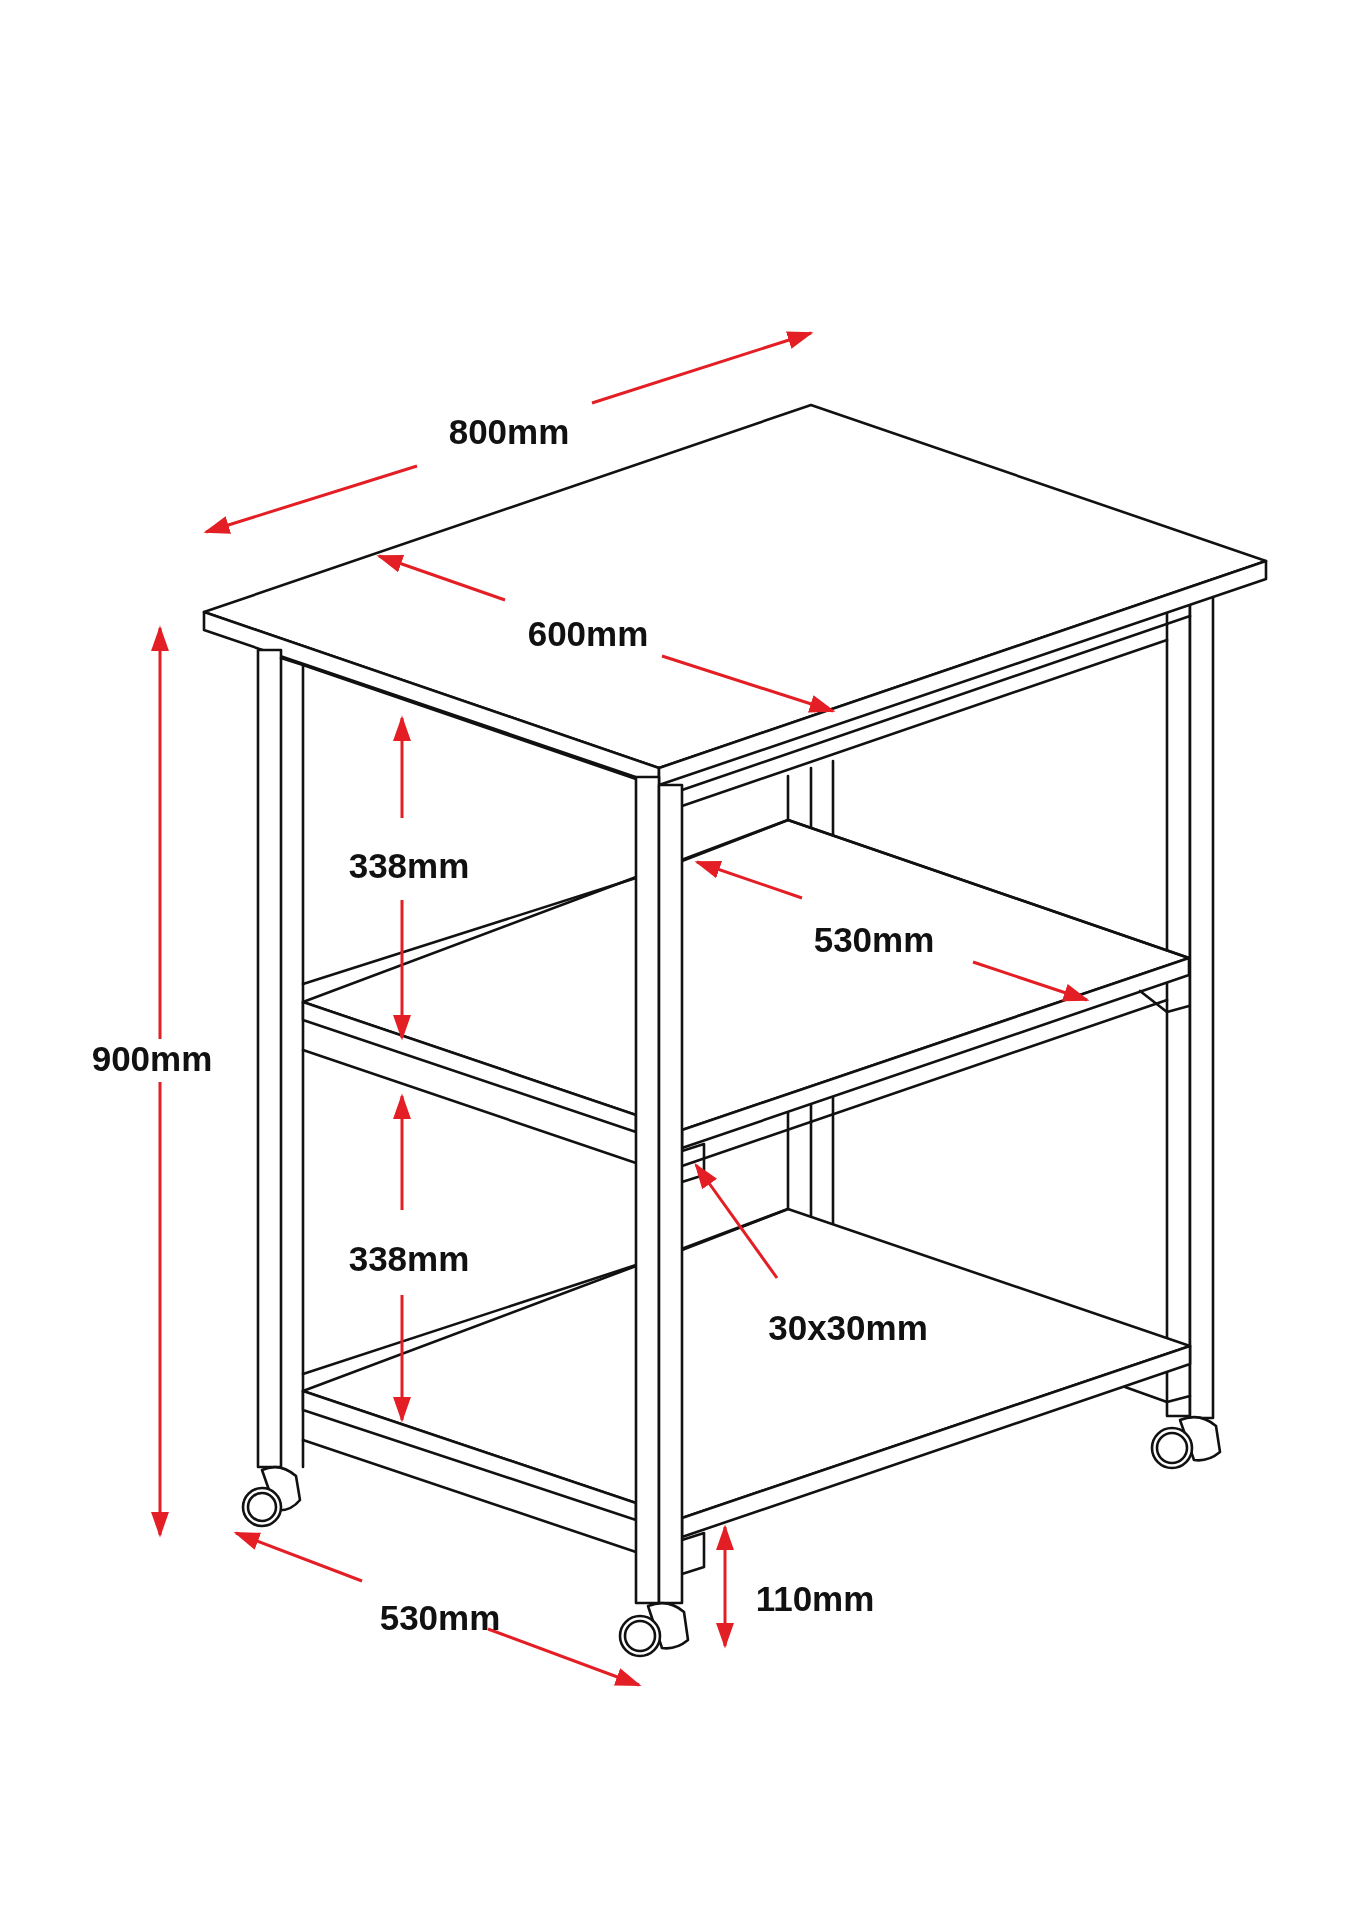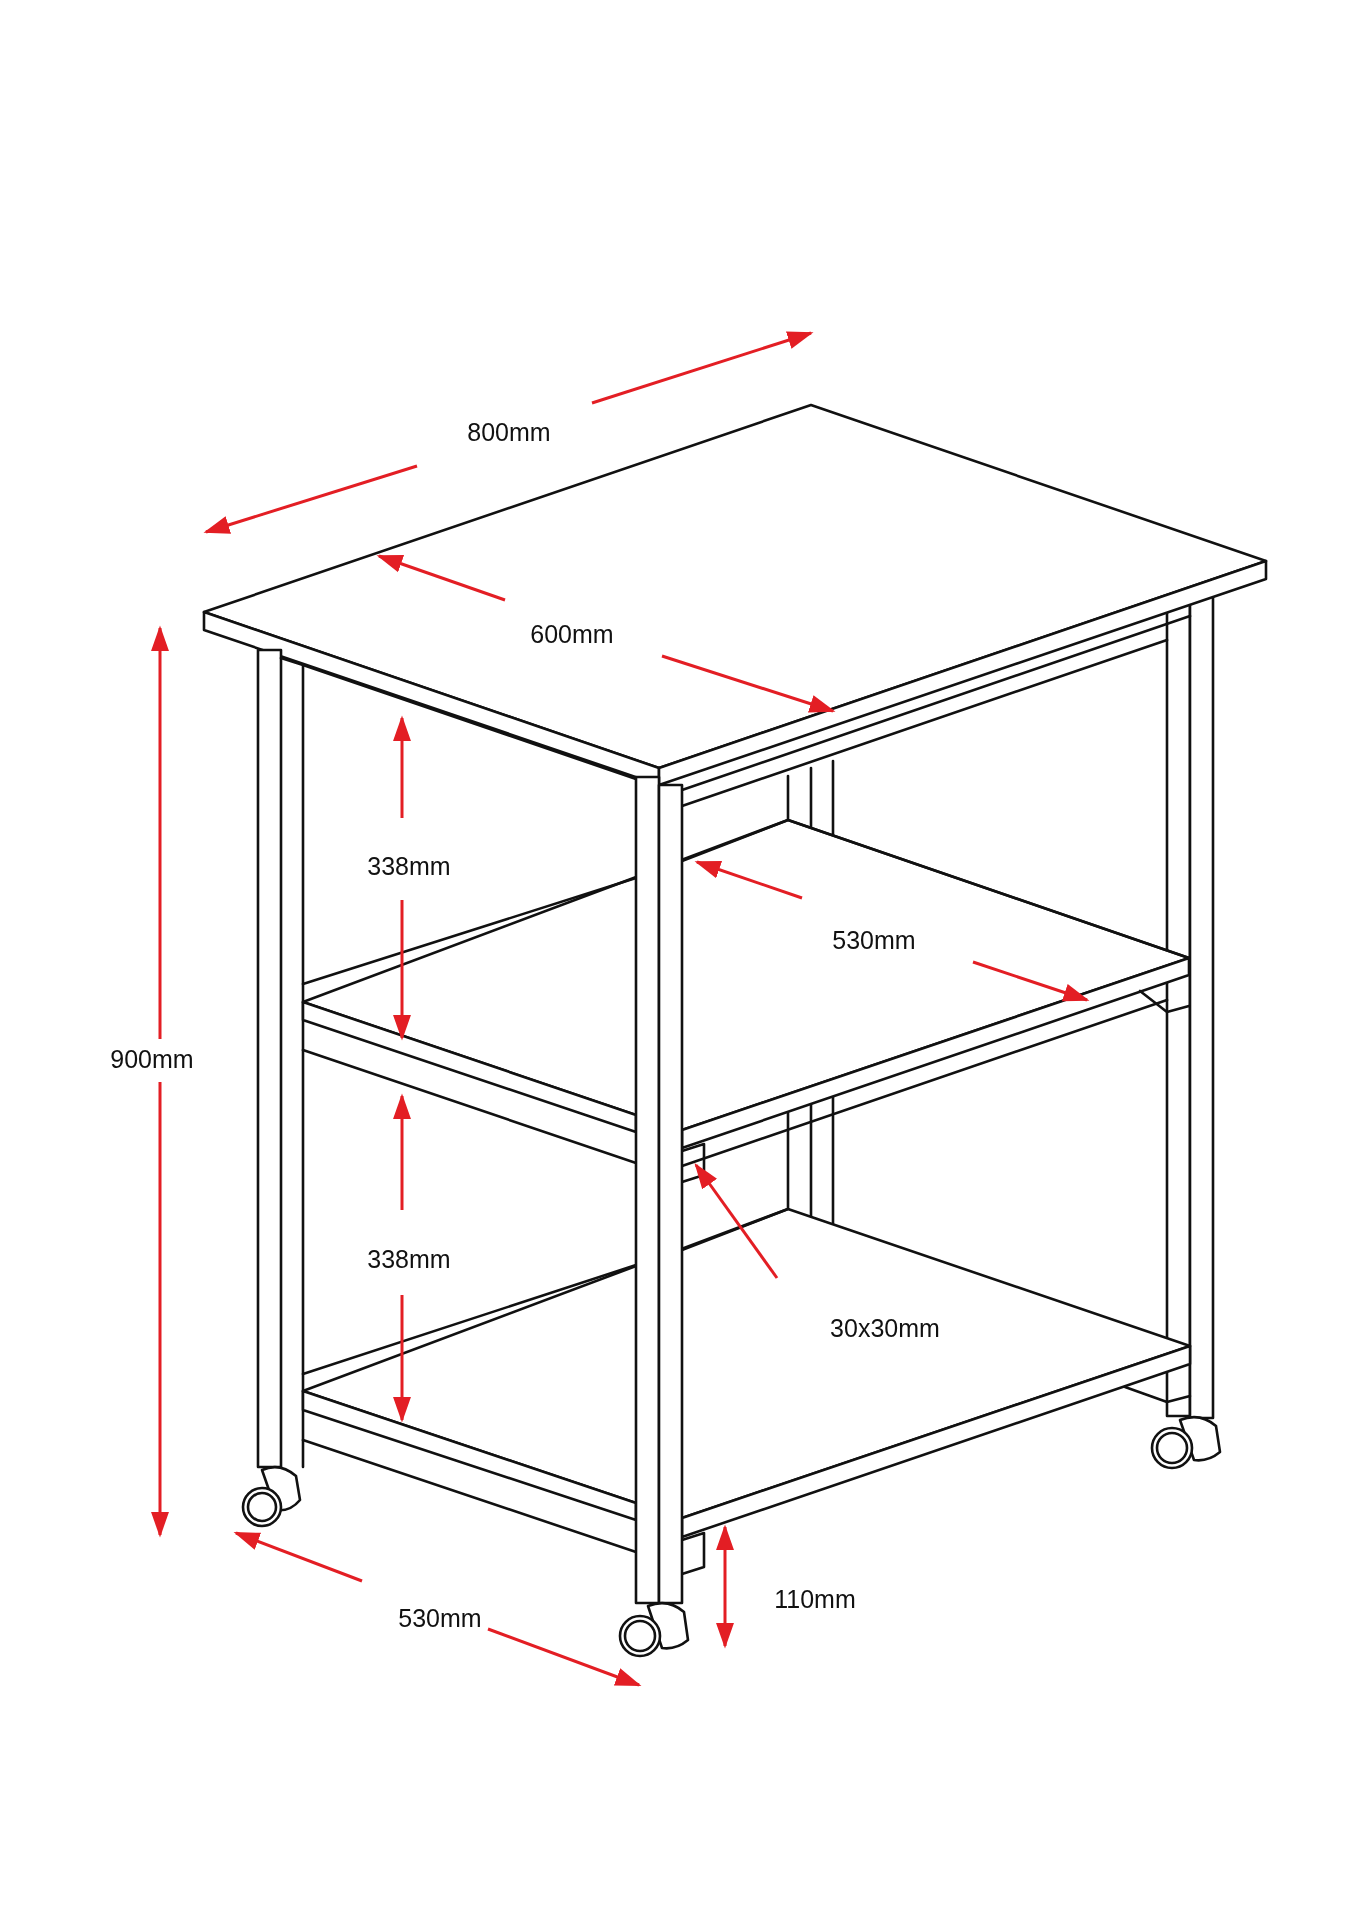--- a/index.html
+++ b/index.html
@@ -1,21 +1,21 @@
 <!DOCTYPE html>
 <html><head>
 <meta charset="utf-8">
 <style>
   html,body{margin:0;padding:0;background:#ffffff;}
   body{width:1358px;height:1920px;position:relative;overflow:hidden;font-family:"Liberation Sans",sans-serif;}
   svg{position:absolute;left:0;top:0;}
   .ln{stroke:#111111;stroke-width:2.6;fill:none;stroke-linejoin:round;stroke-linecap:round;}
   .fill{fill:#ffffff;stroke:#111111;stroke-width:2.6;stroke-linejoin:round;}
   .dim{stroke:#e31e24;stroke-width:3;fill:none;}
-  .lbl{position:absolute;font-size:25px;color:#111111;white-space:nowrap;transform:translate(-50%,-50%);letter-spacing:0px;}
+  .lbl{position:absolute;font-size:35px;color:#111111;white-space:nowrap;transform:translate(-50%,-50%);letter-spacing:0px;font-weight:bold;}
 </style>
 </head>
 <body>
 
 <svg width="1358" height="1920" viewBox="0 0 1358 1920">
   <defs>
     <marker id="ah" viewBox="0 0 10 10" refX="9" refY="5" markerWidth="9" markerHeight="9" orient="auto-start-reverse" markerUnits="userSpaceOnUse">
       <path d="M0,1 L10,5 L0,9 z" fill="#e31e24"></path>
     </marker>
     <marker id="ah2" viewBox="0 0 10 10" refX="9" refY="5" markerWidth="26" markerHeight="26" orient="auto" markerUnits="userSpaceOnUse">
@@ -125,20 +125,20 @@
     <line class="dim" x1="725" y1="1585" x2="725" y2="1527" marker-end="url(#ah2)"></line>
     <line class="dim" x1="725" y1="1585" x2="725" y2="1646" marker-end="url(#ah2)"></line>
   </g>
   <g>
     <line class="dim" x1="362" y1="1581" x2="236" y2="1533" marker-end="url(#ah2)"></line>
     <line class="dim" x1="488" y1="1629" x2="639" y2="1685" marker-end="url(#ah2)"></line>
   </g>
 </svg>
 
 <div class="lbl" style="left:509px;top:432px;">800mm</div>
-<div class="lbl" style="left:572px;top:634px;">600mm</div>
+<div class="lbl" style="left:588px;top:634px;">600mm</div>
 <div class="lbl" style="left:152px;top:1059px;">900mm</div>
 <div class="lbl" style="left:409px;top:866px;">338mm</div>
 <div class="lbl" style="left:409px;top:1259px;">338mm</div>
 <div class="lbl" style="left:874px;top:940px;">530mm</div>
-<div class="lbl" style="left:885px;top:1328px;">30x30mm</div>
+<div class="lbl" style="left:848px;top:1328px;">30x30mm</div>
 <div class="lbl" style="left:815px;top:1599px;">110mm</div>
 <div class="lbl" style="left:440px;top:1618px;">530mm</div>
 
 </body></html>

